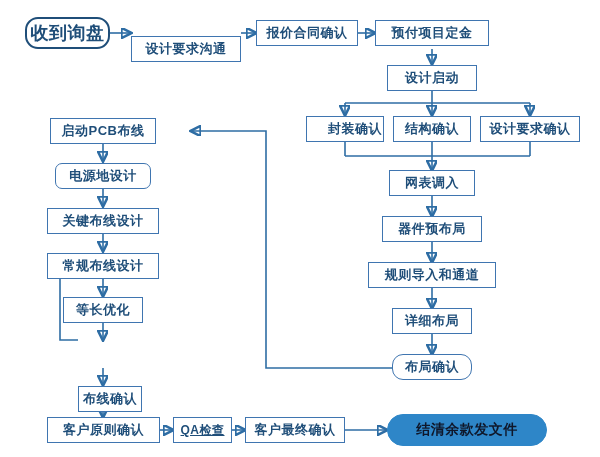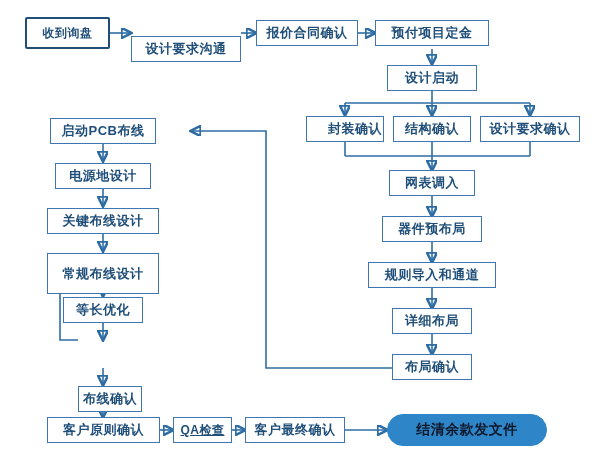--- a/index.html
+++ b/index.html
@@ -18,22 +18,22 @@
     background:#ffffff;
     border:1px solid #3f75b0;
     color:#1f4e79;
     font-size:13px;
     font-weight:bold;
     white-space:nowrap;
     letter-spacing:0.5px;
   }
   .node.start{
     border:2px solid #1f4e79;
-    border-radius:2px;
-    font-size:12px;
+    border-radius:13px;
+    font-size:18px;
   }
   .node.finish{
     background:#2e86c8;
     border:1px solid #2e86c8;
     border-radius:16px;
     color:#0f172a;
     font-size:14px;
   }
   svg.wires{
     position:absolute;left:0;top:0;width:600px;height:457px;
@@ -111,29 +111,29 @@
   <div class="node" style="left:480px;top:116px;width:100px;height:26px;">设计要求确认</div>
 
   <div class="node" style="left:389px;top:170px;width:86px;height:26px;">网表调入</div>
 
   <div class="node" style="left:368px;top:262px;width:128px;height:26px;">规则导入和通道</div>
 
   <div class="node" style="left:382px;top:216px;width:100px;height:26px;">器件预布局</div>
 
   <div class="node" style="left:392px;top:308px;width:80px;height:26px;">详细布局</div>
 
-  <div class="node" style="left:392px;top:354px;width:80px;height:26px;">布局确认</div>
+  <div class="node" style="left:392px;top:354px;width:80px;height:26px;border-radius:11px;">布局确认</div>
 
   <div class="node" style="left:50px;top:118px;width:106px;height:26px;">启动PCB布线</div>
 
-  <div class="node" style="left:55px;top:163px;width:96px;height:26px;">电源地设计</div>
+  <div class="node" style="left:55px;top:163px;width:96px;height:26px;border-radius:7px;">电源地设计</div>
 
   <div class="node" style="left:47px;top:208px;width:112px;height:26px;">关键布线设计</div>
 
-  <div class="node" style="left:47px;top:253px;width:112px;height:41px;">常规布线设计</div>
+  <div class="node" style="left:47px;top:253px;width:112px;height:26px;">常规布线设计</div>
 
   <div class="node" style="left:63px;top:297px;width:80px;height:26px;">等长优化</div>
 
 
   <div class="node" style="left:78px;top:386px;width:64px;height:26px;">布线确认</div>
 
   <div class="node" style="left:47px;top:417px;width:113px;height:26px;">客户原则确认</div>
 
   <div class="node" style="left:173px;top:417px;width:59px;height:26px;font-size:12px;text-decoration:underline;">QA检查</div>
 

